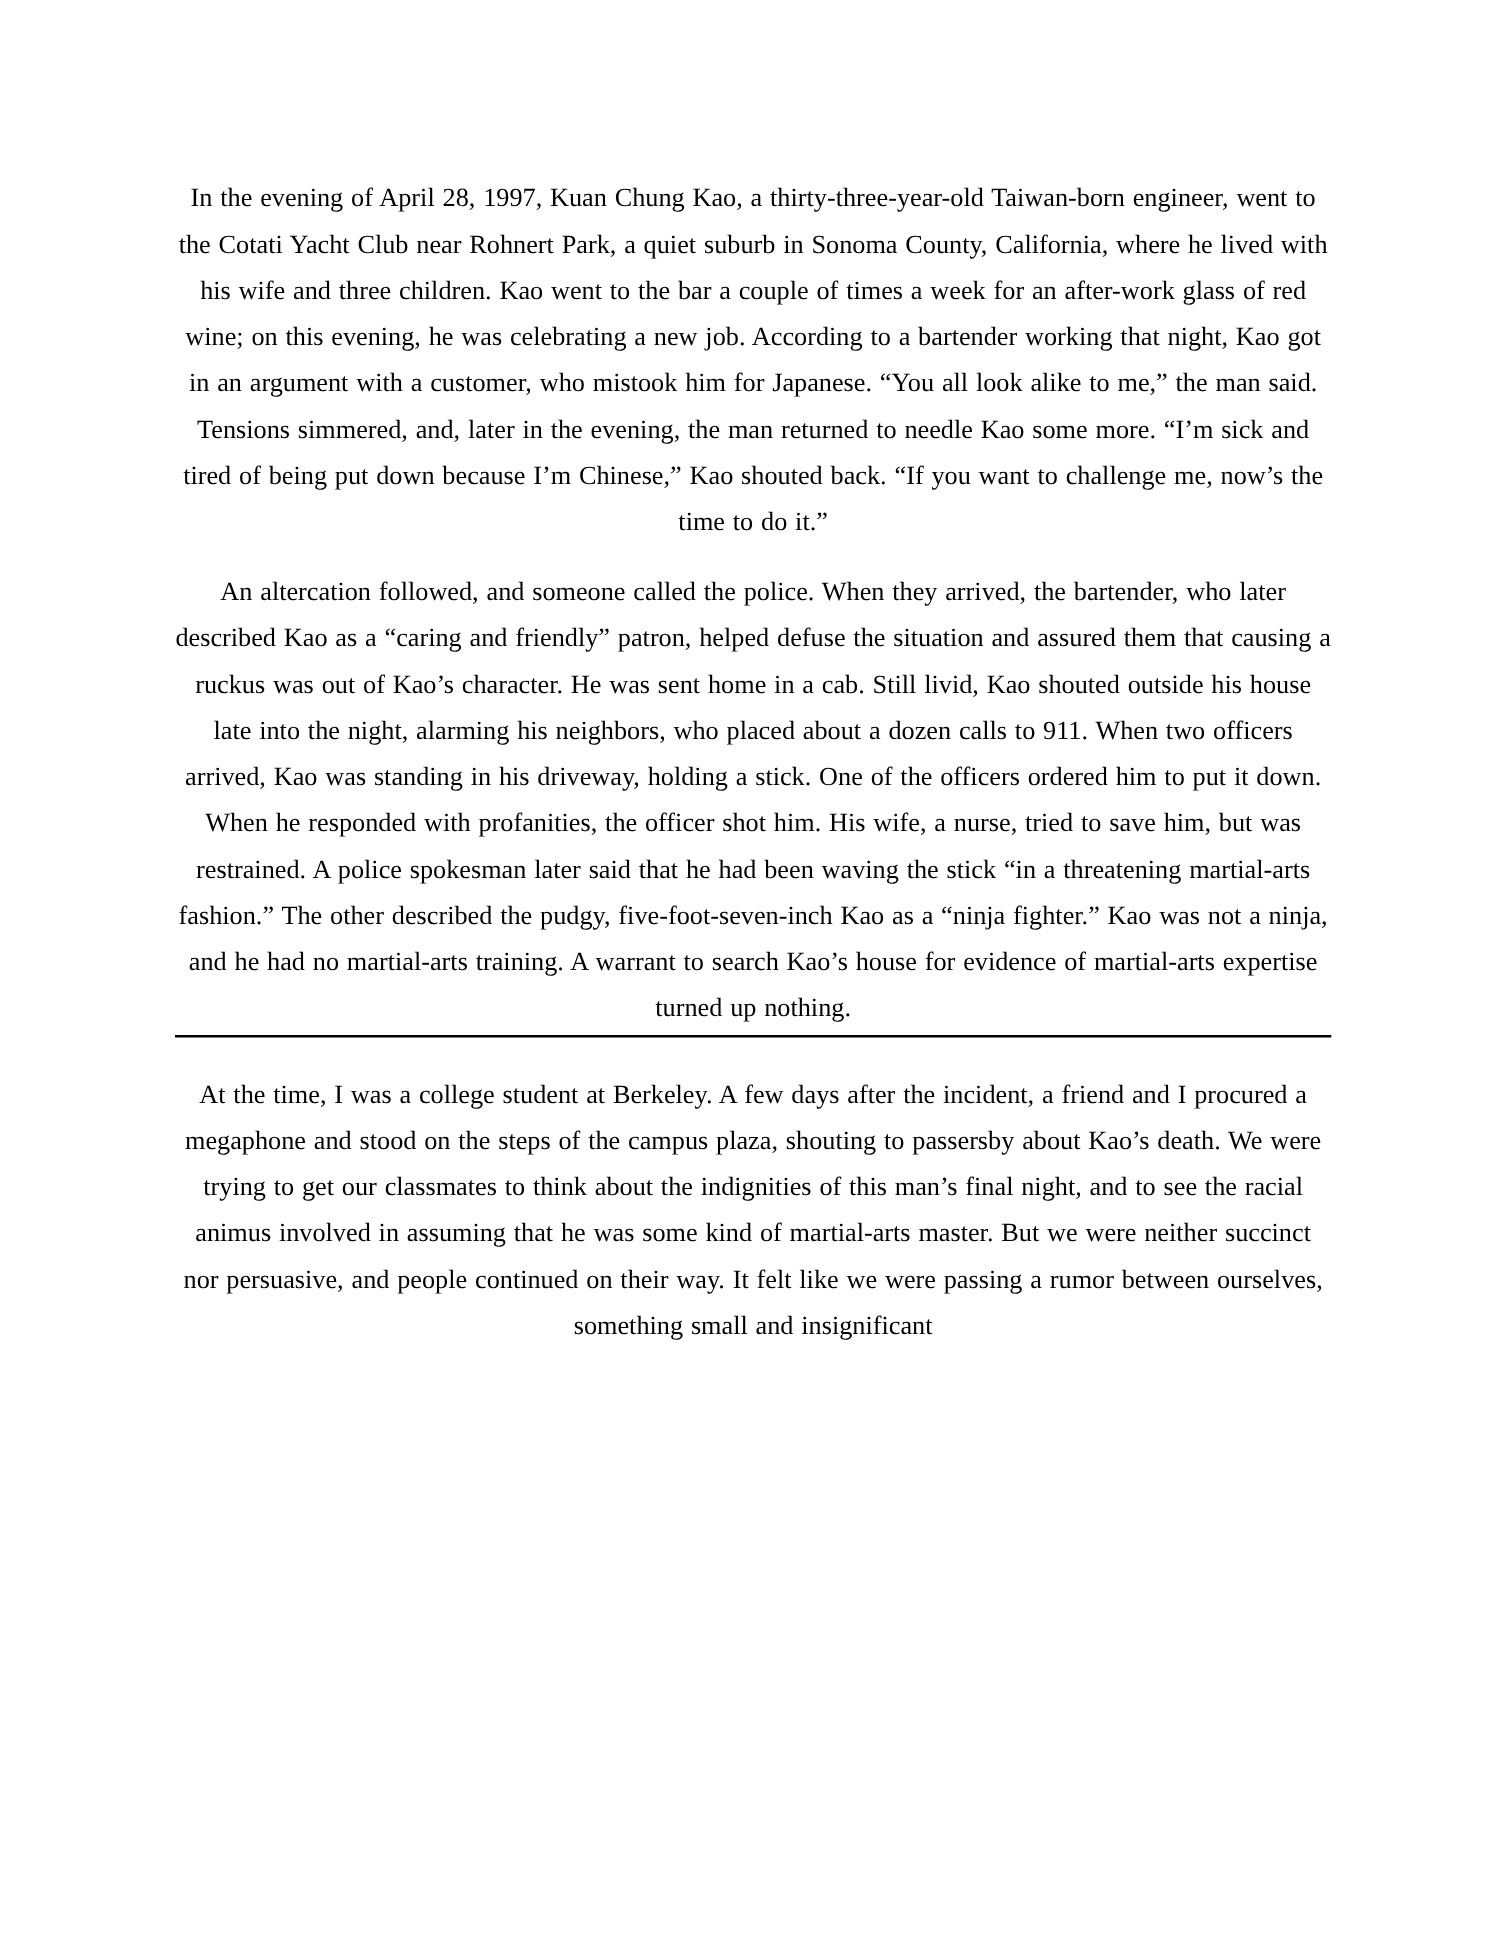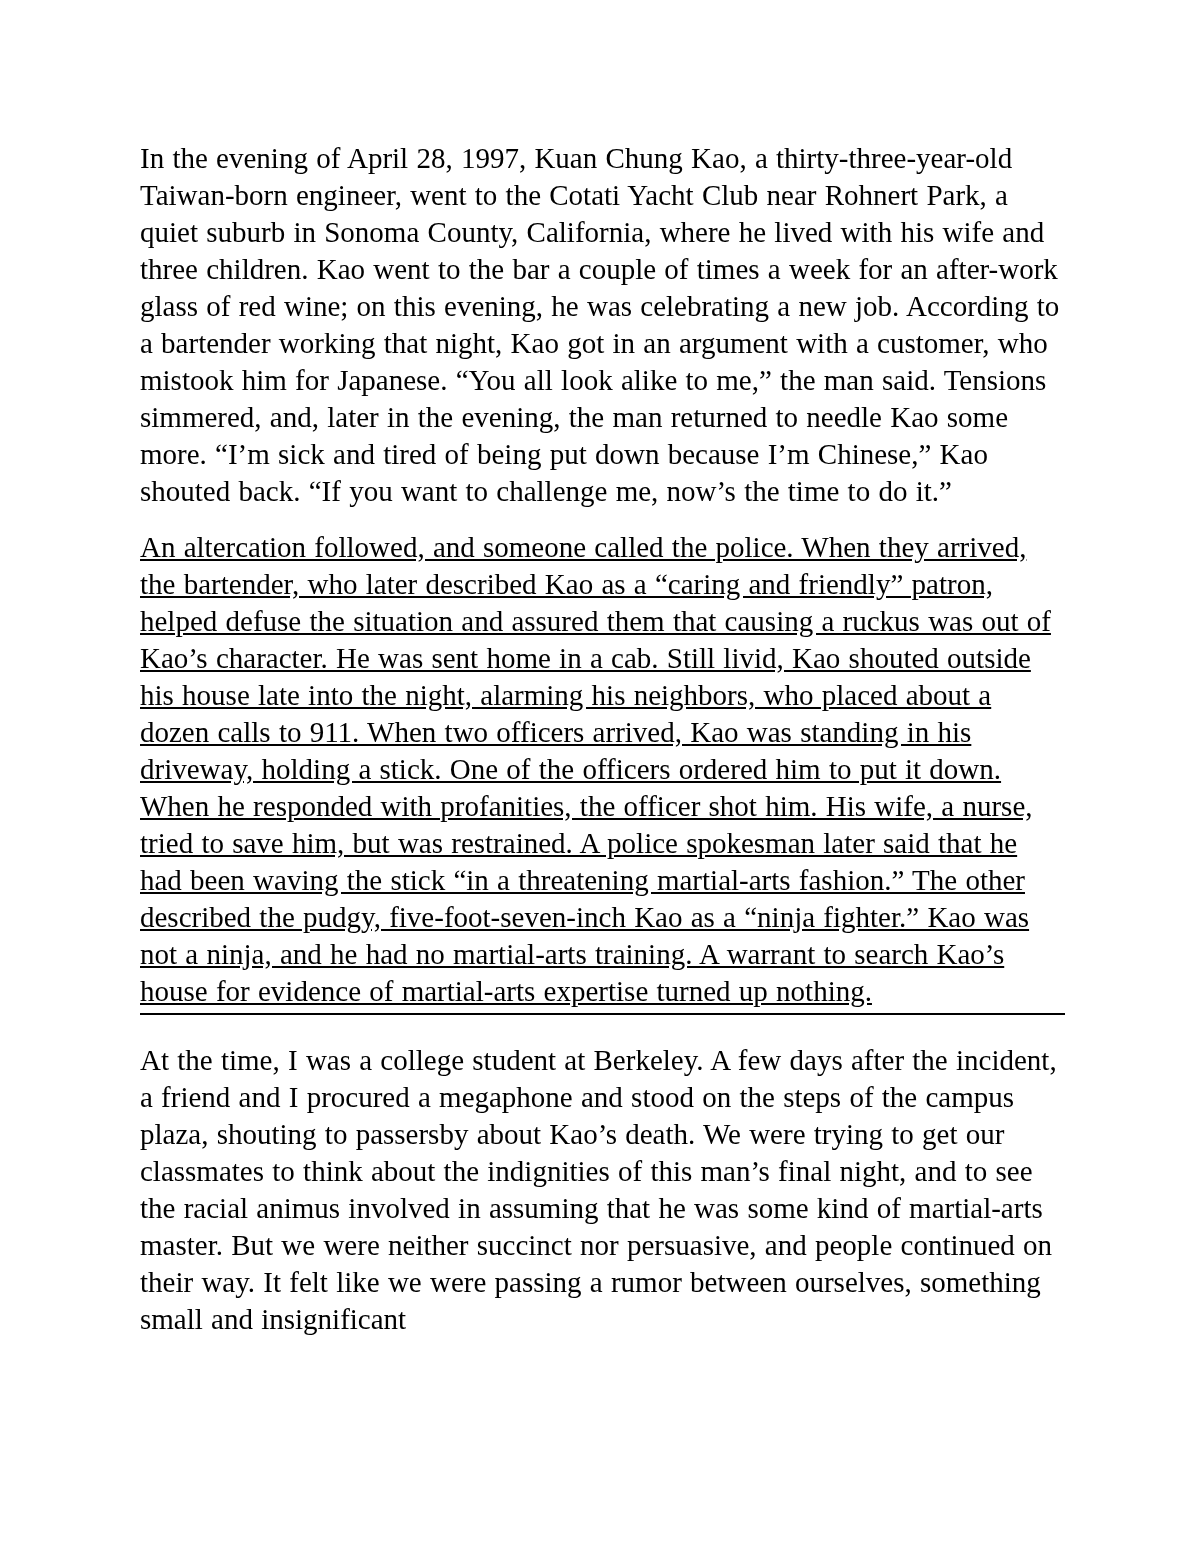--- a/index.html
+++ b/index.html
@@ -15,29 +15,28 @@
     color: #000000;
     -webkit-font-smoothing: antialiased;
   }
   .page {
     position: absolute;
     left: 140px;
     top: 140px;
     width: 925px;
   }
   .para {
-    font-size: 29px;
+    font-size: 21px;
     line-height: 37px;
     margin: 0 0 19px 0;
-    text-align: left;
+    text-align: center;
     word-spacing: 1px;
   }
   .para.no-gap {
     margin-bottom: 0;
-    text-decoration: underline;
   }
   .rule {
     width: 100%;
     height: 0;
     border-bottom: 2px solid #000000;
     margin-top: 3px;
     margin-bottom: 27px;
   }
 </style>
 </head>

